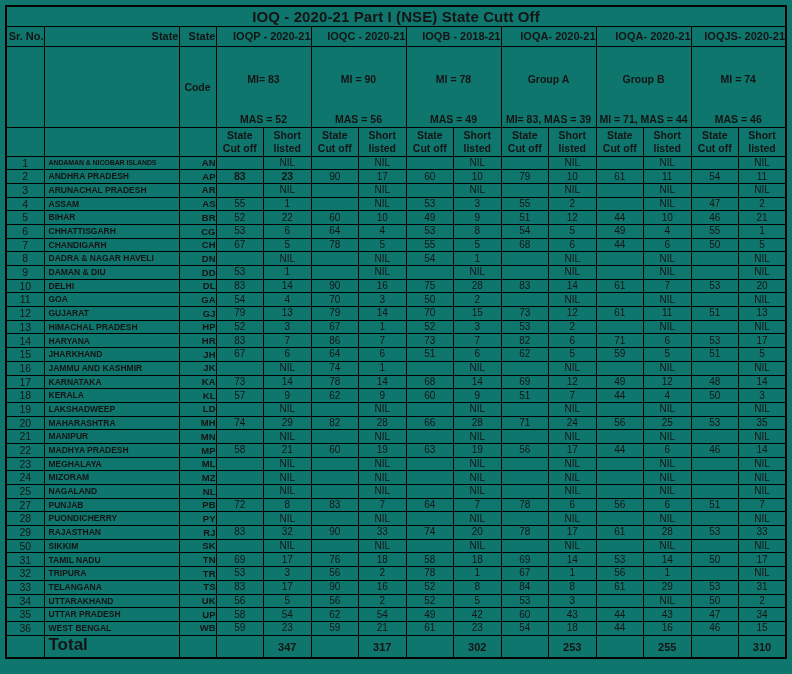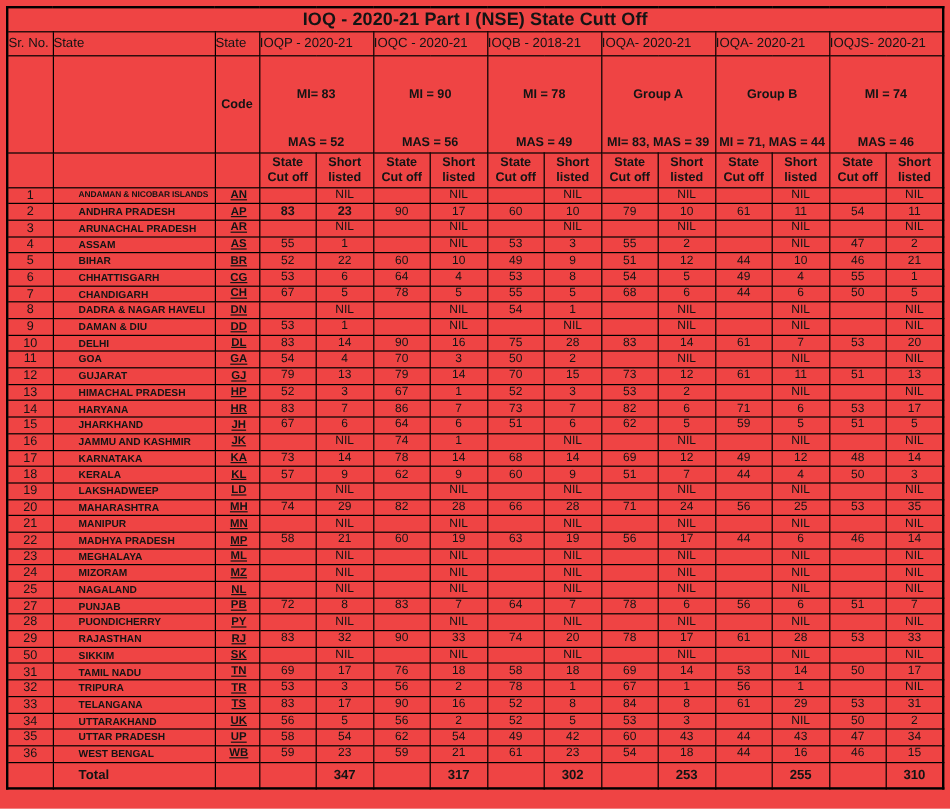--- a/index.html
+++ b/index.html
@@ -1,19 +1,19 @@
 <!DOCTYPE html>
 <html><head>
 <meta charset="utf-8">
 <style>
   * { box-sizing: border-box; }
   html, body { margin: 0; padding: 0; background: #ffffff; }
   .page {
     width: 792px; height: 674px;
-    background: #ef4444;
+    background: #0f766e;
     padding: 5px 4px 0 5px;
     font-family: "Liberation Sans", sans-serif;
     color: #141414;
   }
   table.cutoff {
     border-collapse: collapse;
     table-layout: fixed;
     width: 782px;
     border: 2px solid #000;
   }
@@ -28,22 +28,22 @@
   tr.title-row th {
     height: 20px;
     font-size: 15px;
     font-weight: bold;
     text-align: center;
     letter-spacing: 0.1px;
   }
   tr.h1 th {
     height: 20px;
     font-size: 11px;
-    font-weight: normal;
-    text-align: left;
+    font-weight: bold;
+    text-align: right;
   }
   tr.h2 th {
     height: 41px;
     font-size: 10.5px;
     font-weight: bold;
     text-align: center;
     vertical-align: middle;
   }
   tr.h2 th div { line-height: 16px; margin-top: 24px; }
   tr.h3 th {
@@ -59,41 +59,40 @@
   tbody td {
     height: 13.7px;
     font-size: 10px;
     line-height: 1;
     vertical-align: middle;
     text-align: center;
   }
   td.sr  { text-align: center; font-size: 10.5px; }
   td.st  {
     text-align: left;
-    padding-left: 21px;
+    padding-left: 4px;
     font-weight: bold;
     font-size: 8.5px;
   }
   td.st.tiny { font-size: 7px; letter-spacing: -0.1px; }
   td.cd  {
-    text-align: center;
+    text-align: right;
     padding-left: 3px;
     font-weight: bold;
     font-size: 9.5px;
-    text-decoration: underline;
   }
   td.bold { font-weight: bold; font-size: 10.5px; }
   tr.total-row td {
     height: 22px;
     font-weight: bold;
     font-size: 11px;
     vertical-align: bottom;
     padding-bottom: 4px;
   }
-  tr.total-row td.st { font-size: 11px; }
+  tr.total-row td.st { font-size: 17px; }
 </style>
 </head>
 <body>
 
 <div class="page">
   <table class="cutoff">
     <colgroup>
       <col style="width:38px">
         <col style="width:135px">
         <col style="width:37px">

